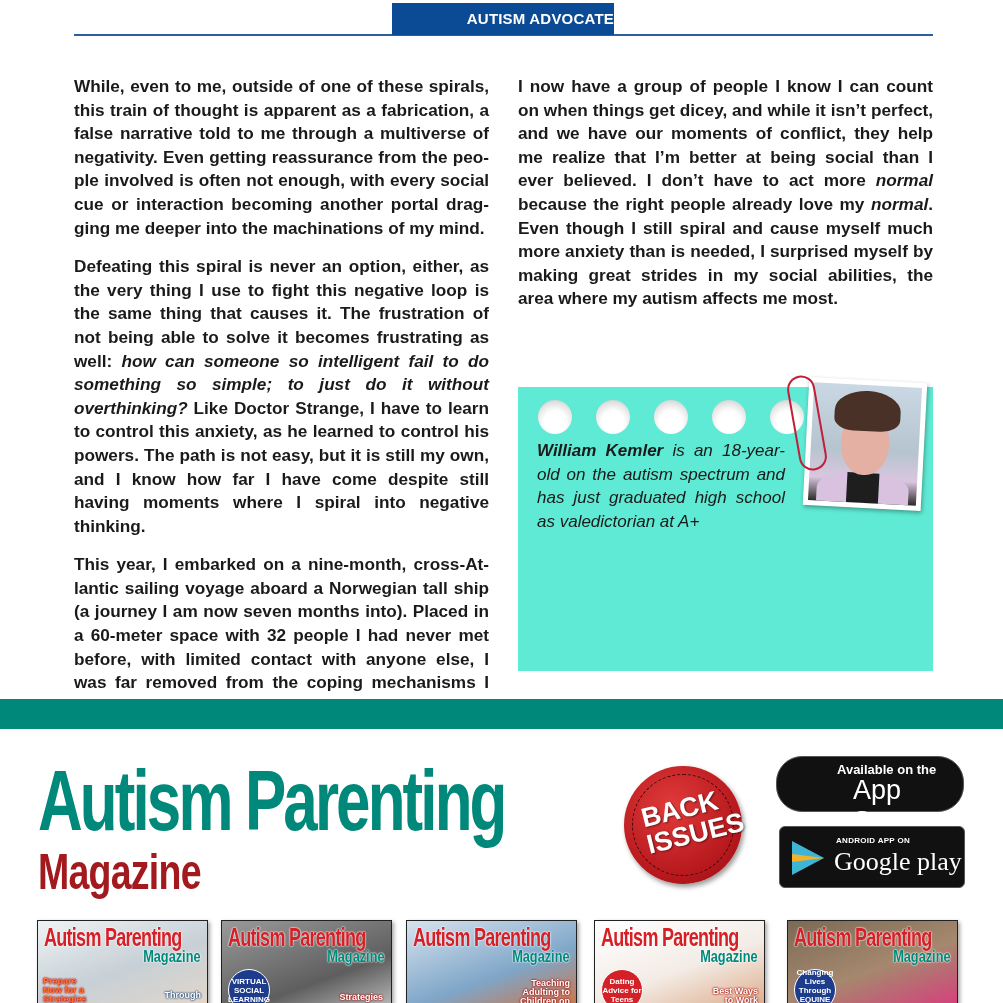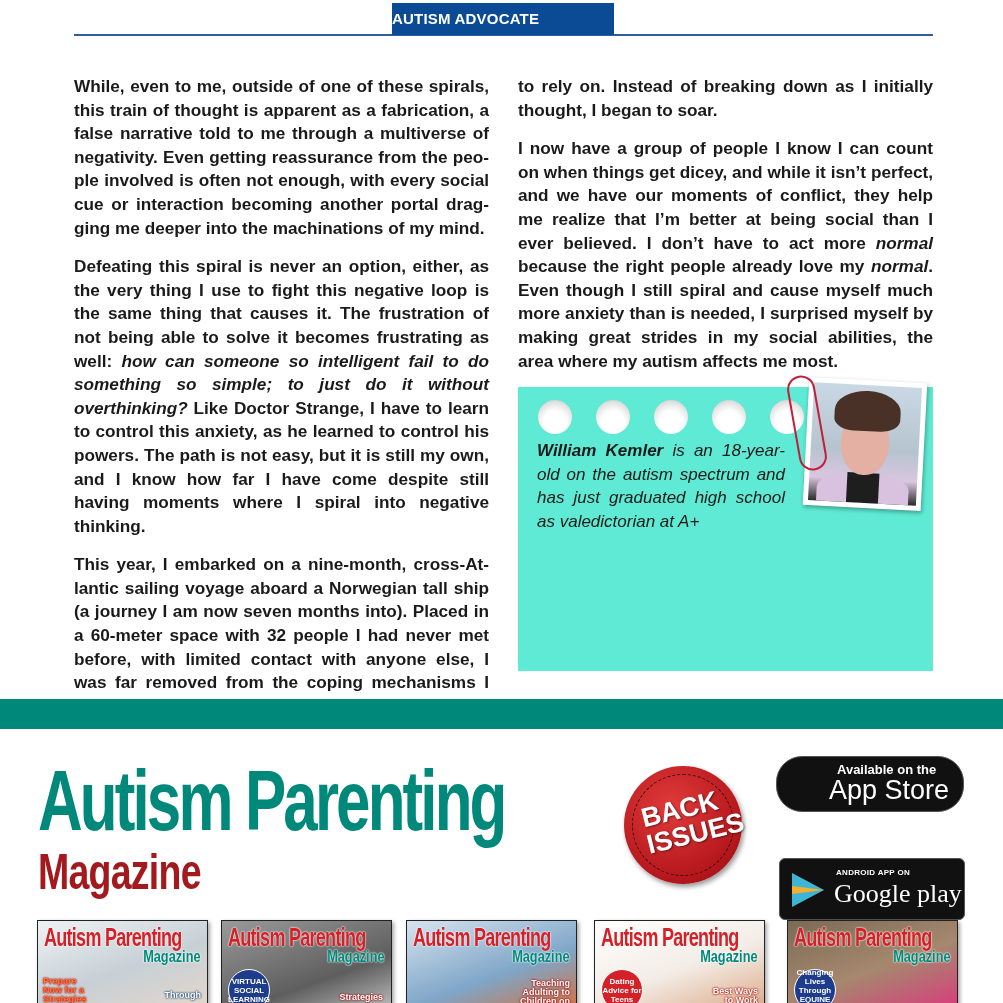--- a/index.html
+++ b/index.html
@@ -1,20 +1,20 @@
 <!DOCTYPE html>
 <html><head>
 <meta charset="utf-8">
 <style>
   html, body { margin:0; padding:0; }
   body { width:1003px; height:1003px; position:relative; overflow:hidden; background:#ffffff;
          font-family:"Liberation Sans", sans-serif; color:#1a1a1a; }
   .hdr-line { position:absolute; left:74px; top:34px; width:859px; height:2px; background:#2e5f9c; }
   .hdr-tab { position:absolute; left:392px; top:3px; width:222px; height:32px; background:#0b4a94; color:#fff;
-             font-weight:bold; font-size:15px; text-align:left; line-height:32px; letter-spacing:0.2px; }
+             font-weight:bold; font-size:15px; text-align:right; line-height:32px; letter-spacing:0.2px; }
   .col { position:absolute; font-size:17.2px; line-height:23.6px; text-align:justify; hyphens:manual;font-weight:bold; }
   .col p { margin:0 0 15px 0; }
   .col1 { left:74px; top:75px; width:415px; }
   .col2 { left:518px; top:75px; width:415px; }
   .bio { position:absolute; left:518px; top:387px; width:415px; height:284px; background:#5eead4; }
   .holes { position:absolute; left:20px; top:13px; }
   .hole { position:absolute; width:34px; height:34px; border-radius:50%;
           background:radial-gradient(circle at 50% 65%, #ffffff 40%, #e2e2e2 70%, #b6b6b6 100%); }
   .bio-photo { position:absolute; left:288px; top:-7px; width:118px; height:128px; background:#fff;
                transform:rotate(3deg); box-shadow:1px 2px 4px rgba(0,0,0,0.35); }
@@ -36,24 +36,24 @@
   .brand-2 { position:absolute; left:38px; top:842px; font-weight:bold; font-size:50px; color:#a31a1e;
              transform:scaleX(0.75); transform-origin:left top; letter-spacing:-1px; line-height:60px; }
   .back-issues { position:absolute; left:624px; top:766px; width:118px; height:118px; border-radius:50%;
                  background:radial-gradient(circle at 40% 35%, #e23b3b, #b3161b 70%, #8a0f12 100%);
                  box-shadow:2px 3px 5px rgba(0,0,0,0.4); }
   .back-issues .ring { position:absolute; left:8px; top:8px; right:8px; bottom:8px; border-radius:50%; border:1px dashed #3a0a0a; }
   .back-issues .txt { position:absolute; left:0; right:0; top:30px; text-align:center; color:#fff; font-weight:bold;
                       font-size:27px; line-height:27px; transform:rotate(-14deg); text-shadow:1px 1px 2px rgba(0,0,0,0.5); }
   .store { position:absolute; background:#111; border-radius:6px; color:#fff; border:1px solid #555; }
   .appstore { left:776px; top:756px; width:186px; height:54px;border-radius:26px; }
-  .gplay { left:779px; top:826px; width:184px; height:60px;margin-top:32px; }
+  .gplay { left:779px; top:826px; width:184px; height:60px; }
   .apple-icon { position:absolute; left:14px; top:9px; font-size:34px; line-height:36px; }
   .appstore .small { position:absolute; left:60px; top:5px; font-size:13px; font-weight:bold; }
-  .appstore .big { position:absolute; left:52px; top:18px; font-size:27px; }
+  .appstore .big { position:absolute; left:76px; top:18px; font-size:27px; }
   .play-icon { position:absolute; left:12px; top:14px; width:0; height:0; border-top:17px solid transparent;
                border-bottom:17px solid transparent; border-left:32px solid #3fb5d6; }
   .play-icon::after { content:""; position:absolute; left:-32px; top:-4px; width:0; height:0; border-top:4px solid transparent;
                border-bottom:4px solid transparent; border-left:32px solid #f4b12e; }
   .gplay .small { position:absolute; left:56px; top:9px; font-size:8px; font-weight:bold; letter-spacing:0.3px; }
   .gplay .big { position:absolute; left:54px; top:20px; font-size:26px; font-family:"Liberation Serif", serif; }
   .cover { position:absolute; top:920px; width:171px; height:100px; border:1.5px solid #222; box-sizing:border-box;
            overflow:hidden; box-shadow:2px 2px 4px rgba(0,0,0,0.35); }
   .cover .t1 { position:absolute; left:6px; top:2px; font-weight:bold; font-size:25px; color:#d42027; transform:scaleX(0.72);
                transform-origin:left top; letter-spacing:-1px; white-space:nowrap; text-shadow:0 0 2px #fff, 0 0 2px #fff; }
@@ -70,21 +70,20 @@
 <div class="hdr-line"></div>
 <div class="hdr-tab">AUTISM ADVOCATE</div>
 
 <div class="col col1">
   <p>While, even to me, outside of one of these spirals, this train of thought is apparent as a fabrication, a false narrative told to me through a multiverse of negativity. Even getting reassurance from the peo­ple involved is often not enough, with every social cue or interaction becoming another portal drag­ging me deeper into the machinations of my mind.</p>
   <p><span>Defeating this spiral is never an option, either, as the very thing I use to fight this negative loop is the same thing that causes it. The frustration of not be­ing able to solve it becomes frustrating as well: </span><i>how can someone so intelligent fail to do something so simple; to just do it without overthinking?</i><span> Like Doc­tor Strange, I have to learn to control this anxiety, as he learned to control his powers. The path is not easy, but it is still my own, and I know how far I have come despite still having moments where I spiral into negative thinking.</span></p>
   <p>This year, I embarked on a nine-month, cross-At­lantic sailing voyage aboard a Norwegian tall ship (a journey I am now seven months into). Placed in a 60-meter space with 32 people I had never met before, with limited contact with anyone else, I was far removed from the coping mechanisms I used</p>
 </div>
 
 <div class="col col2">
-  <p>to rely on. Instead of breaking down as I initially thought, I began to soar.</p>
   <p><span>I now have a group of people I know I can count on when things get dicey, and while it isn’t perfect, and we have our moments of conflict, they help me realize that I’m better at being social than I ever be­lieved. I don’t have to act more </span><i>normal</i><span> because the right people already love my </span><i>normal</i><span>. Even though I still spiral and cause myself much more anxiety than is needed, I surprised myself by making great strides in my social abilities, the area where my au­tism affects me most.</span></p>
 </div>
 
 <div class="bio">
   <div class="holes">
     <div class="hole" style="left:0"></div>
     <div class="hole" style="left:58px"></div>
     <div class="hole" style="left:116px"></div>
     <div class="hole" style="left:174px"></div>
     <div class="hole" style="left:232px"></div>

